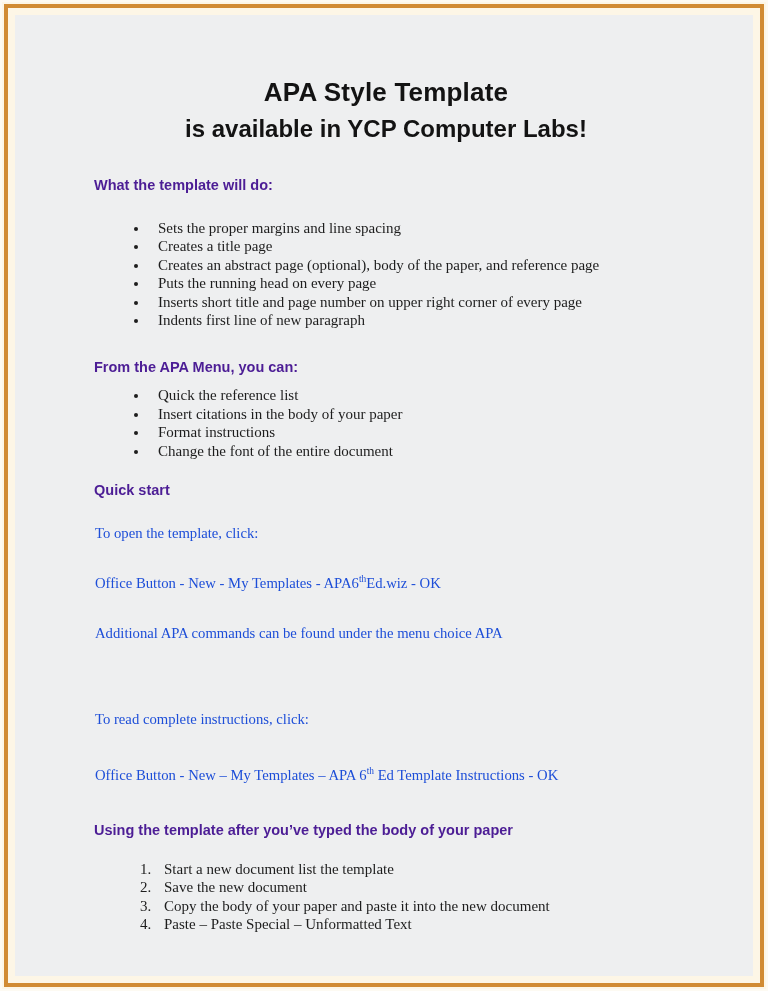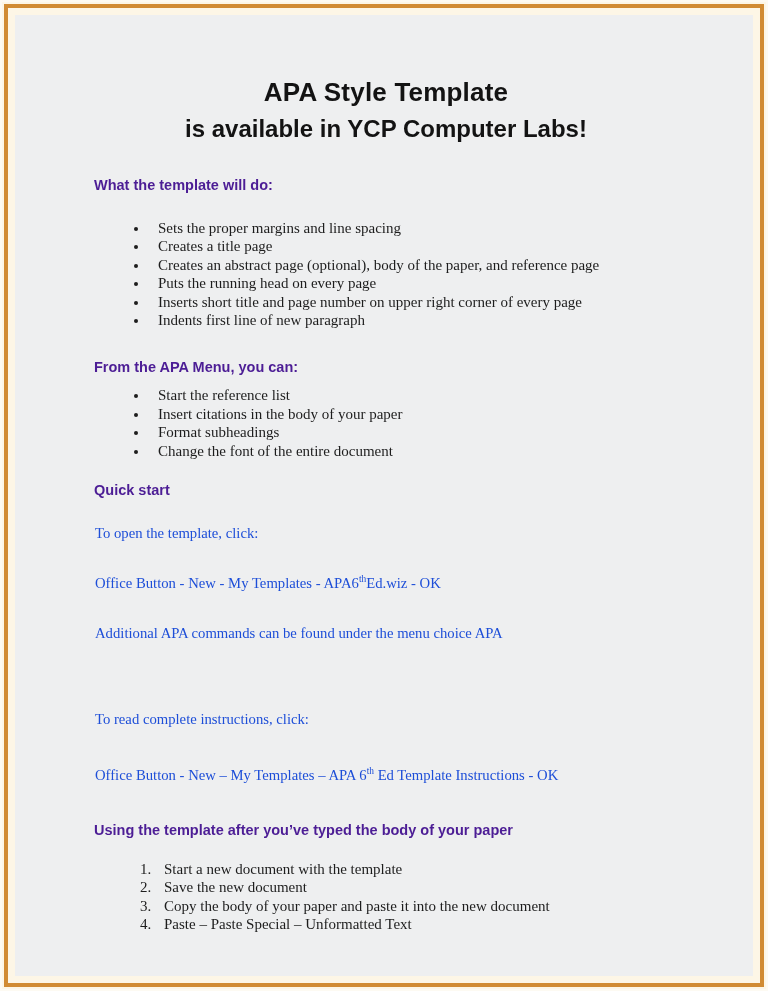--- a/index.html
+++ b/index.html
@@ -136,23 +136,23 @@
         <li>Puts the running head on every page</li>
         <li>Inserts short title and page number on upper right corner of every page</li>
         <li>Indents first line of new paragraph</li>
       </ul>
 
       <div class="sp-30"></div>
 
       <h3 class="h-sans">From the APA Menu, you can:</h3>
       <div class="sp-11"></div>
       <ul class="doc-list">
-        <li>Start the reference list</li>
+        <li>Quick the reference list</li>
         <li>Insert citations in the body of your paper</li>
-        <li>Format subheadings</li>
+        <li>Format instructions</li>
         <li>Change the font of the entire document</li>
       </ul>
 
       <div class="sp-22"></div>
 
       <h3 class="h-sans">Quick start</h3>
       <div class="sp-18"></div>
       <p class="body-line">To open the template, click:</p>
       <div class="sp-16"></div>
       <p class="body-line"><span>Office Button  -    New   -   My Templates  -  APA6</span><sup>th</sup><span>Ed.wiz -  OK</span></p>
@@ -164,21 +164,21 @@
       <div class="sp-24"></div>
       <p class="body-line">To read complete instructions, click:</p>
       <div class="sp-22"></div>
       <p class="body-line"><span>Office Button  -  New – My Templates – APA 6</span><sup>th</sup><span> Ed Template Instructions  -  OK</span></p>
 
       <div class="sp-30"></div>
 
       <h3 class="h-sans">Using the template after you’ve typed the body of your paper</h3>
       <div class="sp-22"></div>
       <ol class="doc-list">
-        <li>Start a new document with the template</li>
+        <li>Start a new document list the template</li>
         <li>Save the new document</li>
         <li>Copy the body of your paper and paste it into the new document</li>
         <li>Paste – Paste Special – Unformatted Text</li>
       </ol>
 
     </div>
   </div>
 </div>
 
 </body></html>

